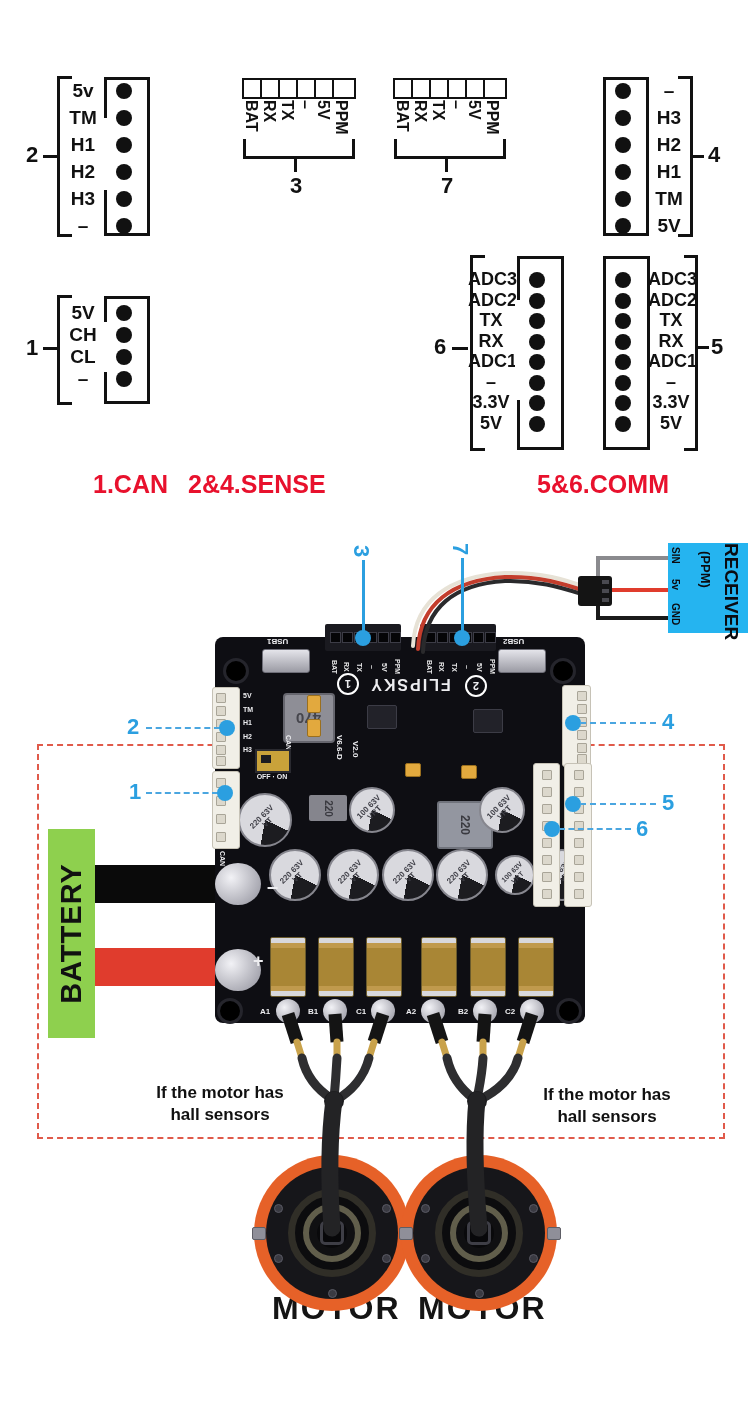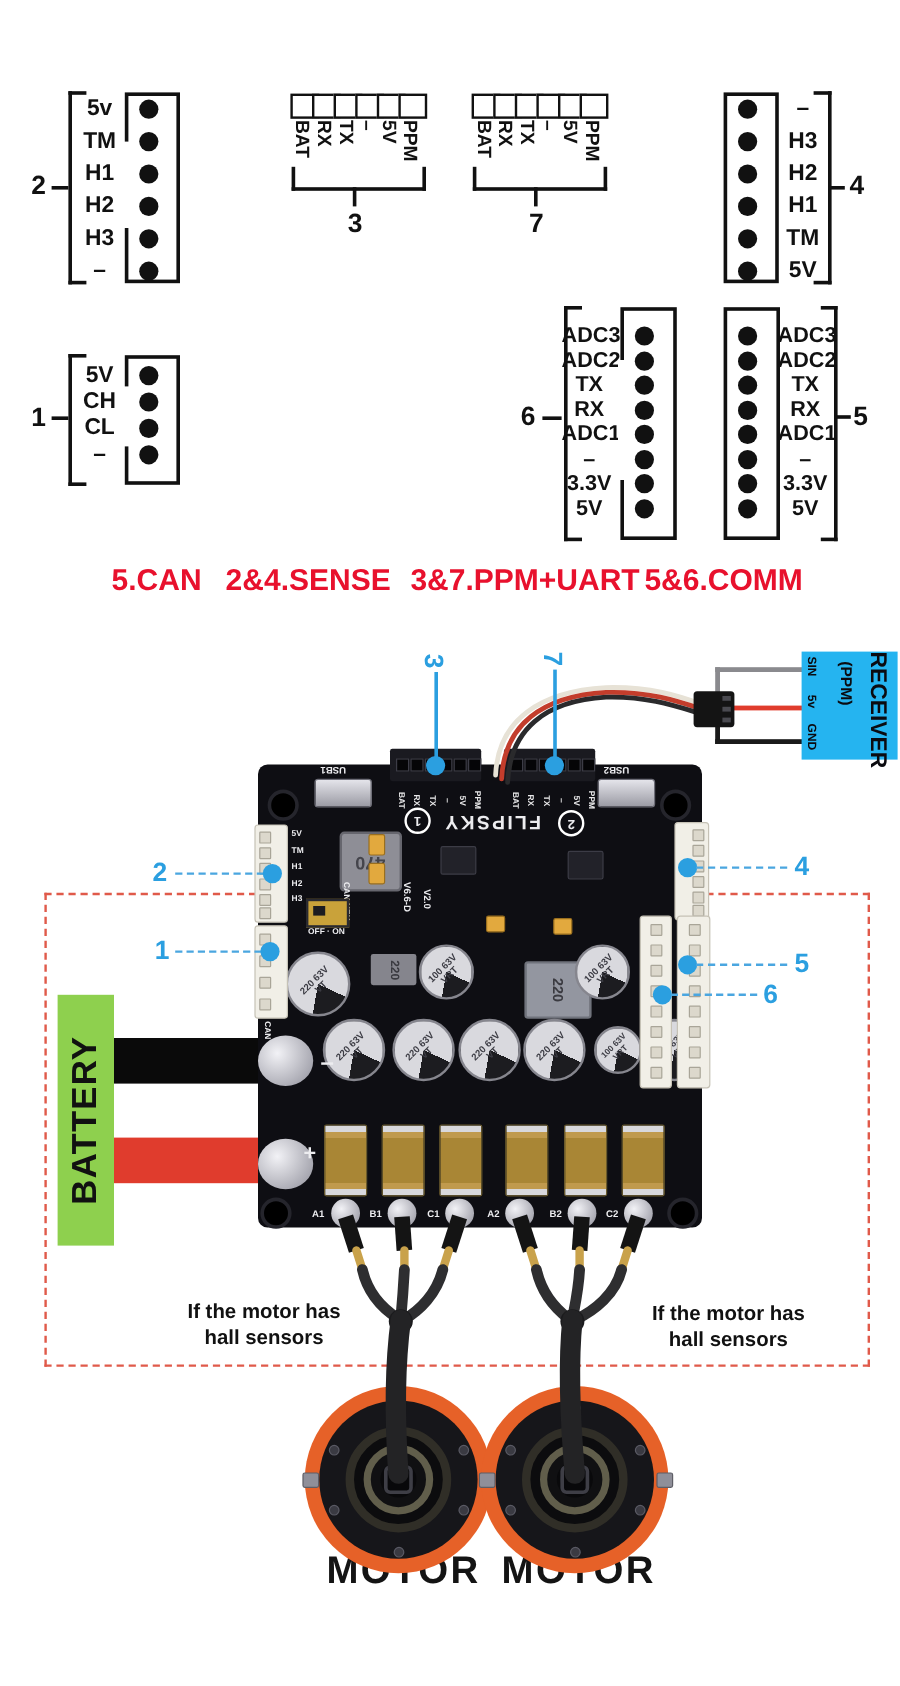--- a/index.html
+++ b/index.html
@@ -191,23 +191,22 @@
   <div class="a pin-label sm" style="left:648px;top:310px;width:46px">TX</div>
   <div class="a pin-label sm" style="left:648px;top:331px;width:46px">RX</div>
   <div class="a pin-label sm" style="left:648px;top:351px;width:46px">ADC1</div>
   <div class="a pin-label sm" style="left:648px;top:372px;width:46px">–</div>
   <div class="a pin-label sm" style="left:648px;top:392px;width:46px">3.3V</div>
   <div class="a pin-label sm" style="left:648px;top:413px;width:46px">5V</div>
   <div class="a br-r" style="left:684px;top:255px;width:11px;height:190px"></div>
   <div class="a dash" style="left:695px;top:346px;width:14px"></div>
   <div class="a numlbl" style="left:711px;top:335px">5</div>
 
-  <div class="a legend" style="left:93px;top:470px">5.CAN</div>
+  <div class="a legend" style="left:93px;top:470px">1.CAN</div>
   <div class="a legend" style="left:188px;top:470px">2&amp;4.SENSE</div>
-  <div class="a legend" style="left:342px;top:470px">3&amp;7.PPM+UART</div>
   <div class="a legend" style="left:537px;top:470px">5&amp;6.COMM</div>
 
   <div class="a redrect" style="left:37px;top:744px;width:684px;height:391px"></div>
 
   <div class="a wire" style="left:94px;top:865px;width:122px;height:38px;background:#0a0a0a"></div>
   <div class="a wire" style="left:94px;top:948px;width:122px;height:38px;background:#e03c2d"></div>
   <div class="a battery" style="left:48px;top:829px;width:47px;height:209px">
     <span>BATTERY</span>
   </div>
 

